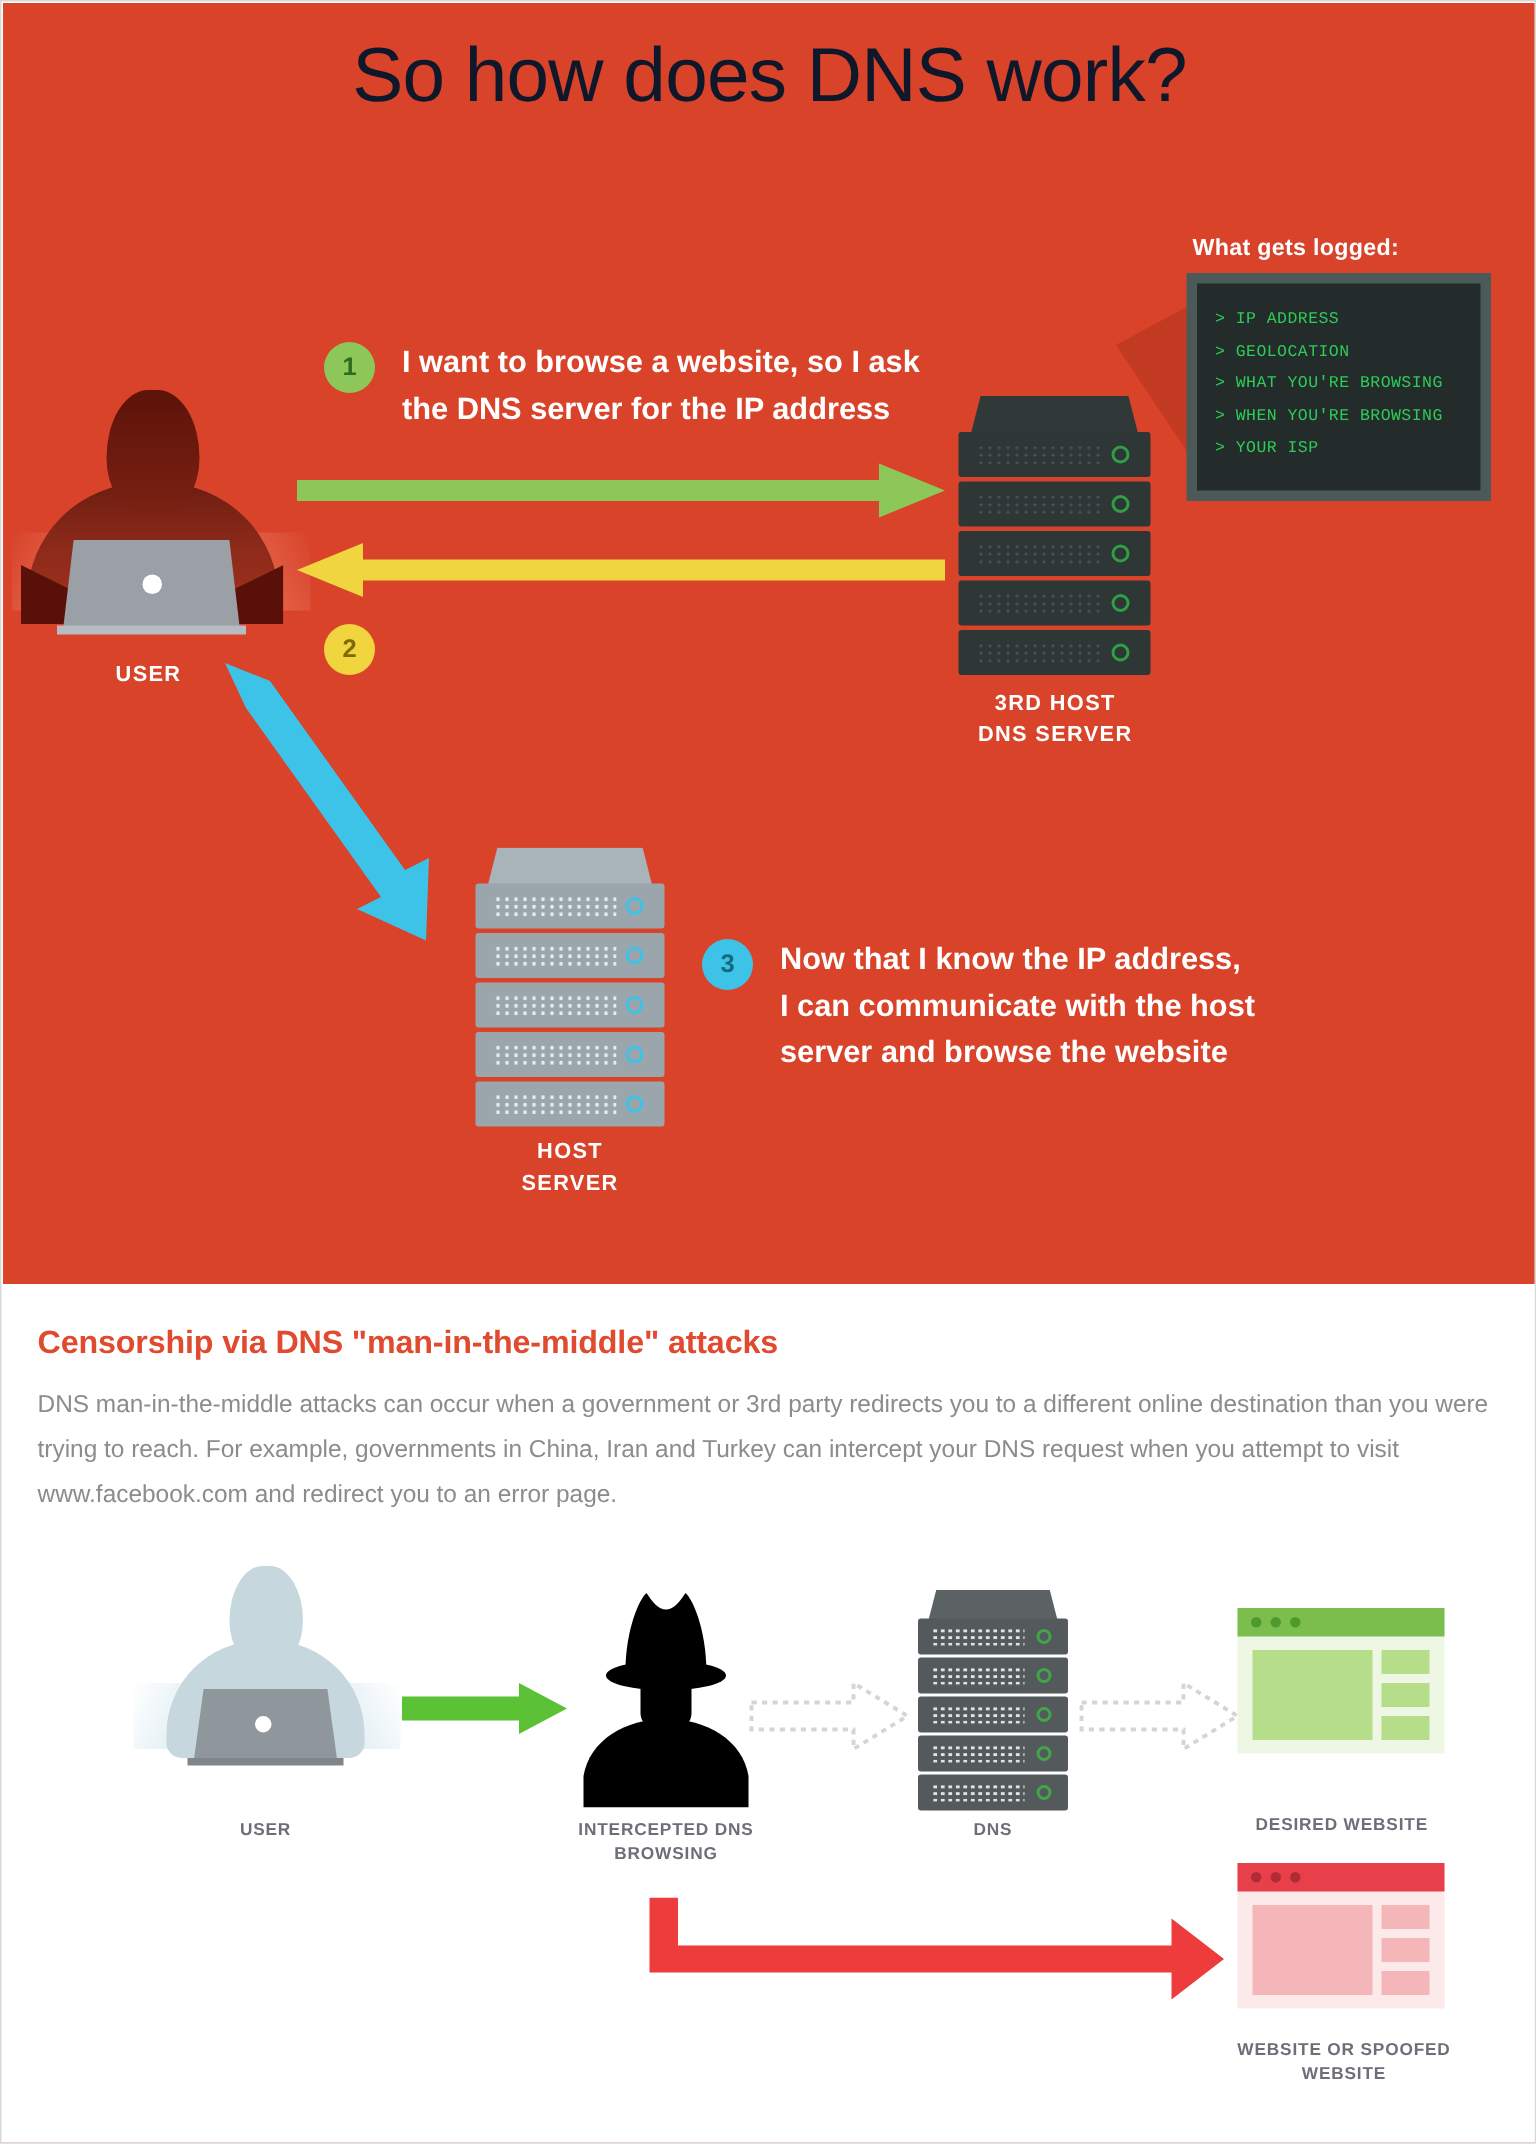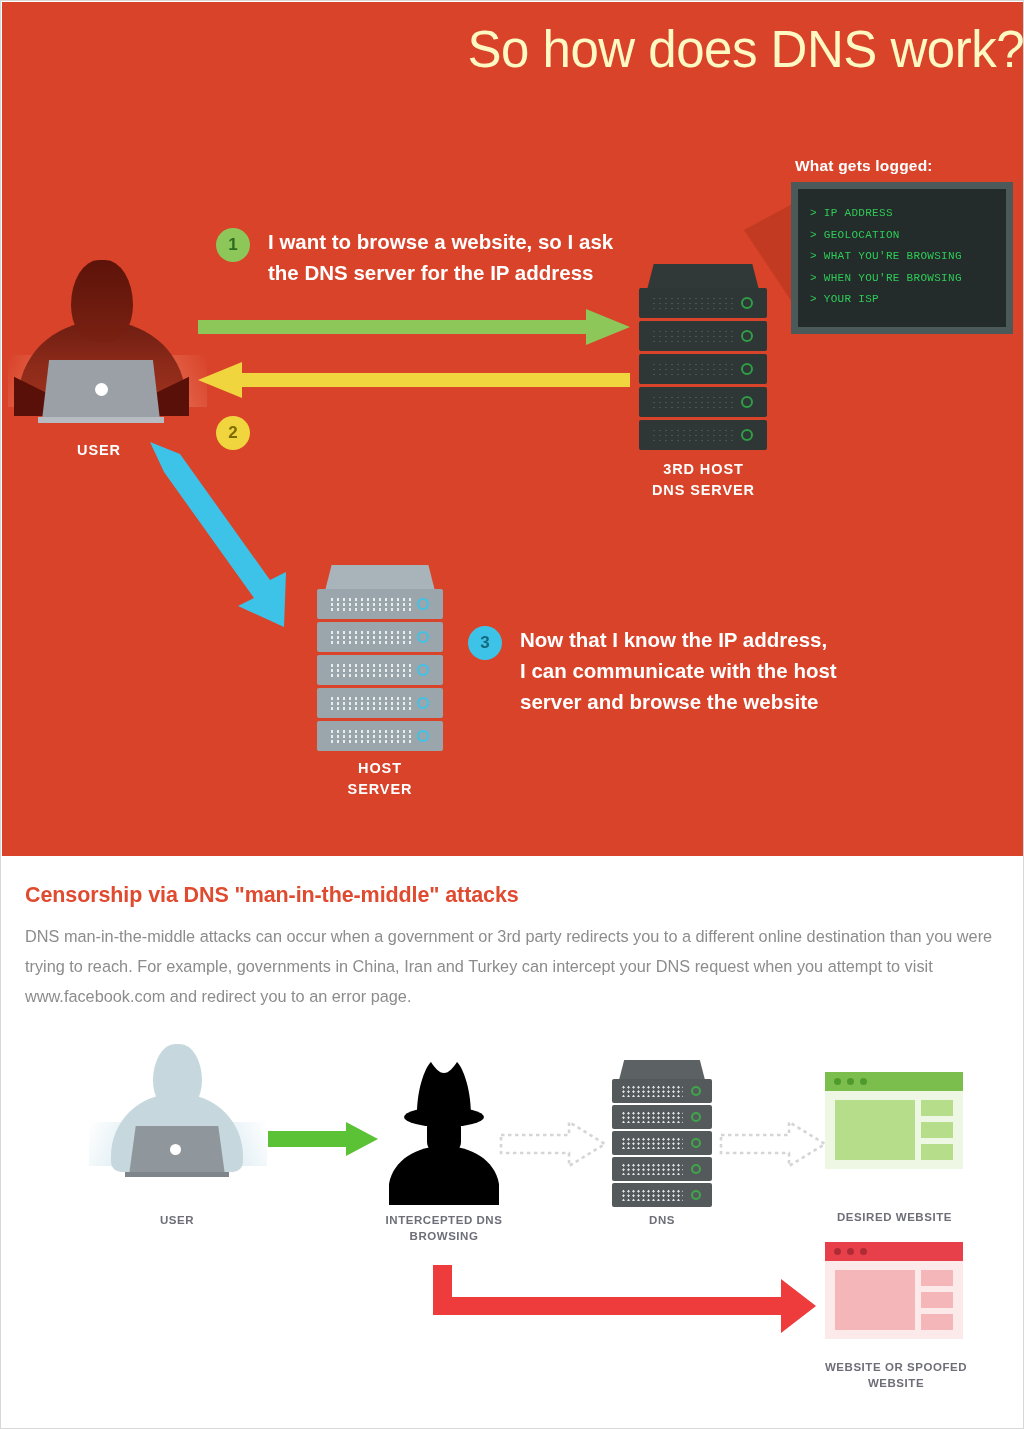--- a/index.html
+++ b/index.html
@@ -24,22 +24,22 @@
     position: absolute;
     left: 1px; top: 1px;
     width: 1022px; height: 854px;
     background: #d8432a;
     overflow: hidden;
   }
   #main-title {
     position: absolute;
     left: 0; top: 18px;
     width: 1022px;
-    text-align: right;
-    color: #fef9c3;
+    text-align: center;
+    color: #0f172a;
     font-size: 51px;
     font-weight: 400;
     letter-spacing: -0.5px;
     font-family: "Liberation Sans", sans-serif;
   }
 
   
   #user-top { position: absolute; left: 12px; top: 258px; width: 175px; height: 200px; }
   .person-head {
     position: absolute;
@@ -86,21 +86,21 @@
   
   #what-logged-label {
     position: absolute; left: 793px; top: 155px;
     color: #ffffff; font-size: 15.5px; font-weight: 700;
     letter-spacing: 0.2px;
     font-family: "Liberation Sans", sans-serif;
   }
   #terminal {
     position: absolute;
     left: 789px; top: 180px;
-    width: 222px; height: 152px;
+    width: 203px; height: 152px;
     background: #4b5a59;
     padding: 7px;
   }
   #terminal-inner {
     width: 100%; height: 100%;
     background: #232b2b;
     padding: 14px 12px 10px 12px;
   }
   .term-line {
     color: #2ecc57;

